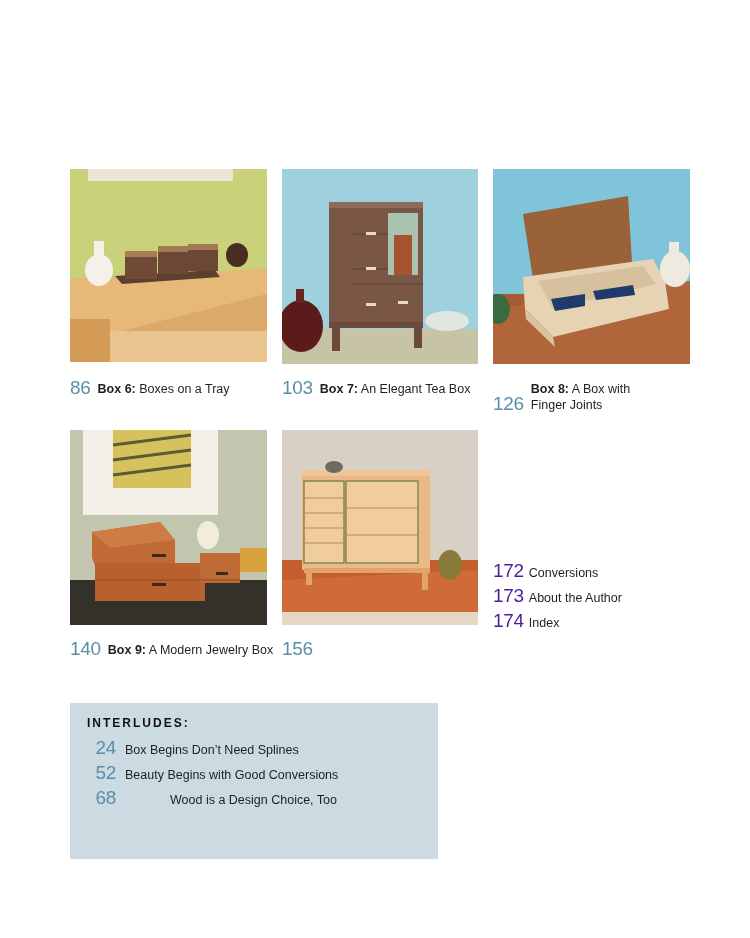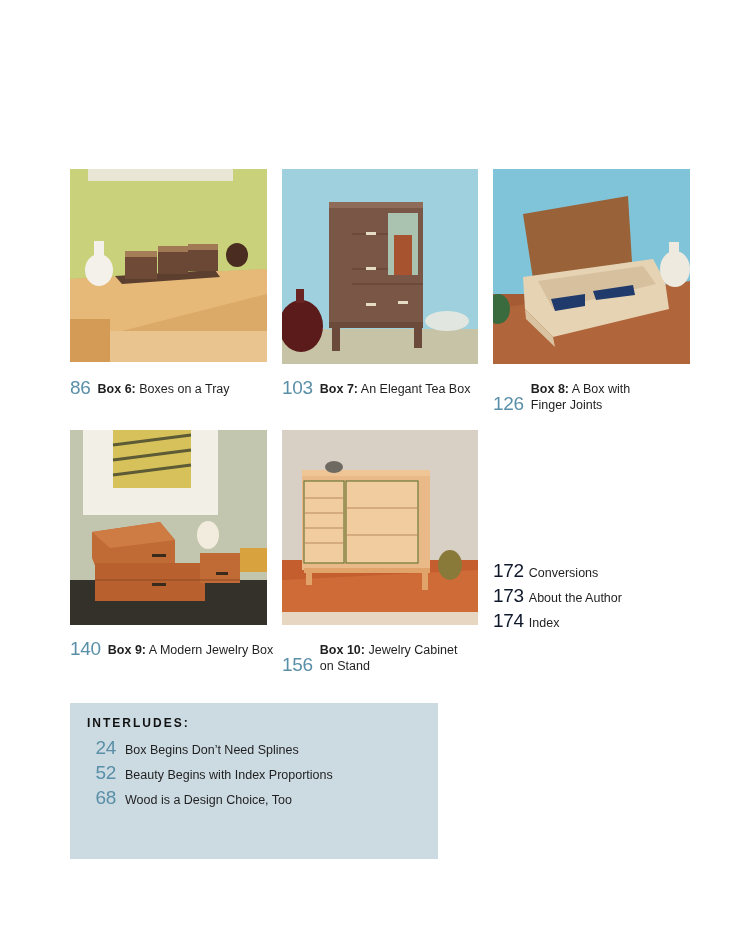--- a/index.html
+++ b/index.html
@@ -40,21 +40,21 @@
 
     .aux-entry {
       position: absolute;
       left: 493px;
       display: flex;
       align-items: baseline;
       font-size: 12.5px;
     }
     .aux-entry .num {
       font-size: 19px;
-      color: #0f172a;
+      color: #4c1d95;
       margin-right: 5px;
       letter-spacing: -0.3px;
     }
 
     .interludes {
       position: absolute;
       left: 70px;
       top: 703px;
       width: 368px;
       height: 156px;
@@ -222,25 +222,20 @@
 <div class="entry" style="left:70px;top:640px;">
   <span class="num">140</span>
   <span class="text">
     <span class="box-label">Box 9:</span>
     <span>A Modern Jewelry Box</span>
   </span>
 </div>
 
 <div class="entry" style="left:282px;top:640px;">
   <span class="num">156</span>
-  <span class="text">
-    <span class="box-label">Box 10:</span>
-    <span>Jewelry Cabinet</span><br>
-    <span>on Stand</span>
-  </span>
 </div>
 
 <div class="aux-entry" style="top:560px;">
   <span class="num">172</span>
   <span>Conversions</span>
 </div>
 <div class="aux-entry" style="top:585px;">
   <span class="num">173</span>
   <span>About the Author</span>
 </div>
@@ -250,19 +245,19 @@
 </div>
 
 <div class="interludes">
   <div class="heading">INTERLUDES:</div>
   <div class="row" style="top:34px;">
     <span class="num">24</span>
     <span>Box Begins Don’t Need Splines</span>
   </div>
   <div class="row" style="top:59px;">
     <span class="num">52</span>
-    <span>Beauty Begins with Index Proportions</span>
+    <span>Beauty Begins with Good Conversions</span>
   </div>
-  <div class="row" style="top:84px;">
+  <div class="row" style="top:84px;gap:45px;">
     <span class="num">68</span>
     <span>Wood is a Design Choice, Too</span>
   </div>
 </div>
 
 </body></html>

